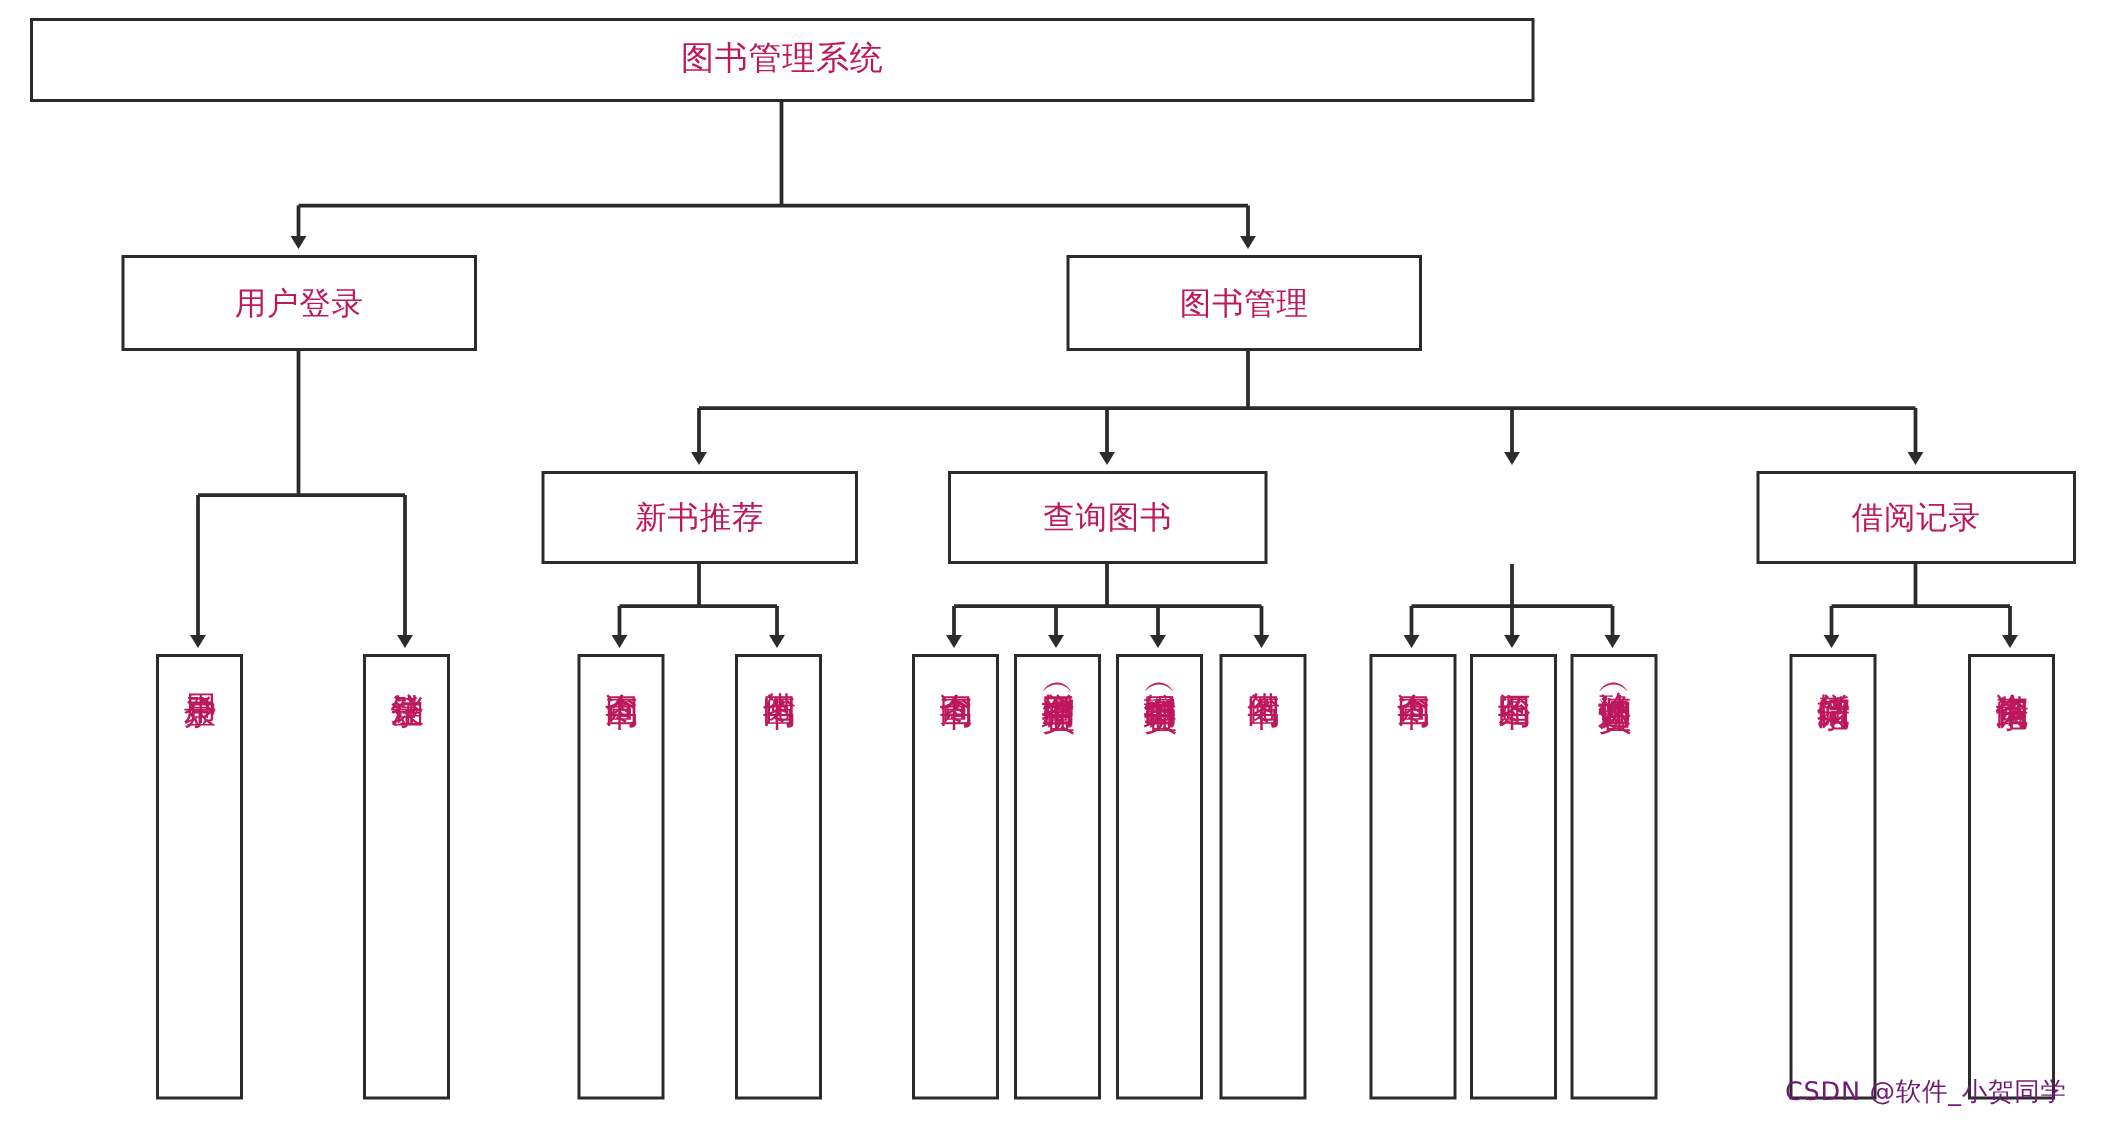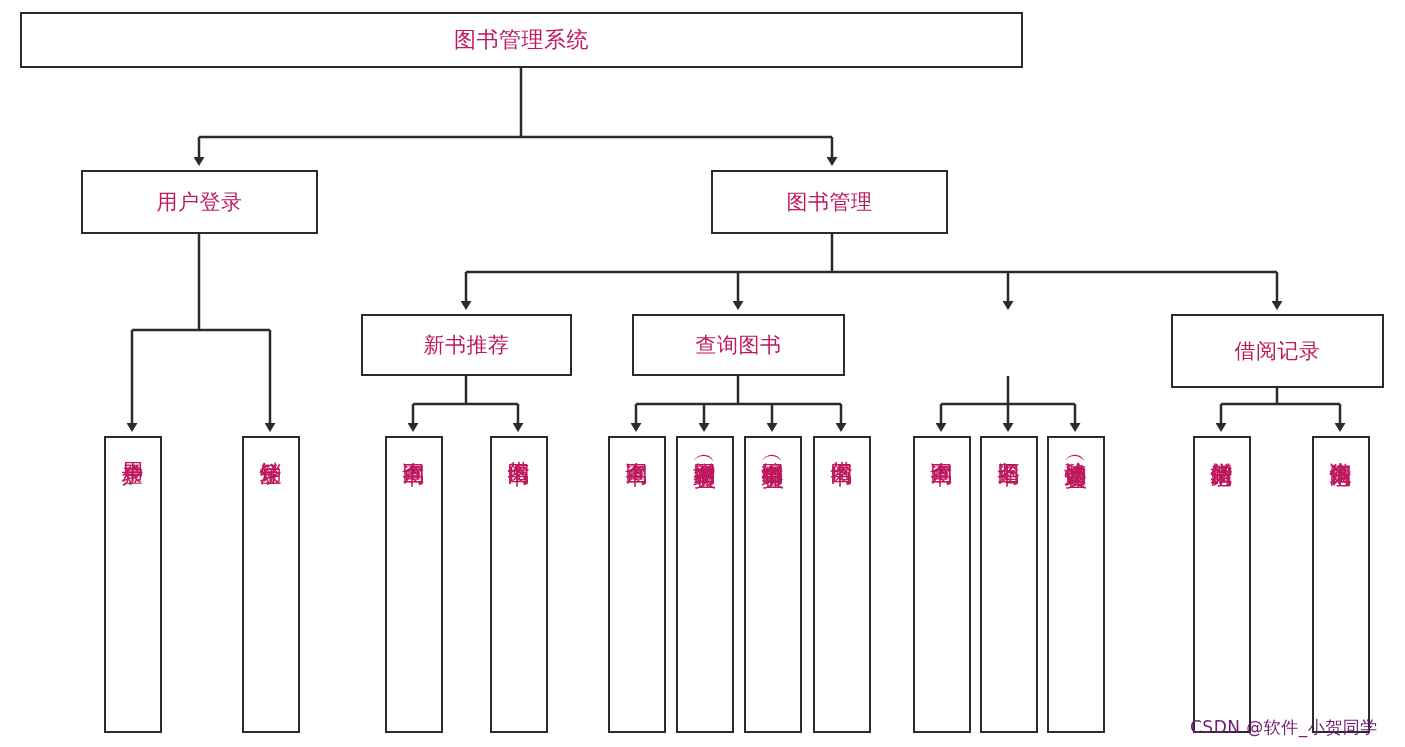--- a/index.html
+++ b/index.html
@@ -137,21 +137,21 @@
   <div class="node horiz" style="left:711px; top:170px; width:237px; height:64px;">
     <span class="label">图书管理</span>
   </div>
 
   <div class="node horiz" style="left:361px; top:314px; width:211px; height:62px;">
     <span class="label">新书推荐</span>
   </div>
   <div class="node horiz" style="left:632px; top:314px; width:213px; height:62px;">
     <span class="label">查询图书</span>
   </div>
-  <div class="node horiz" style="left:1171px; top:314px; width:213px; height:74px;">
+  <div class="node horiz" style="left:1171px; top:314px; width:213px; height:62px;">
     <span class="label">借阅记录</span>
   </div>
 
   <div class="node leaf" style="left:104px; top:436px; width:58px; height:297px;">
     <span class="label">用户登录</span>
   </div>
   <div class="node leaf" style="left:242px; top:436px; width:58px; height:297px;">
     <span class="label">注销登录</span>
   </div>
 

